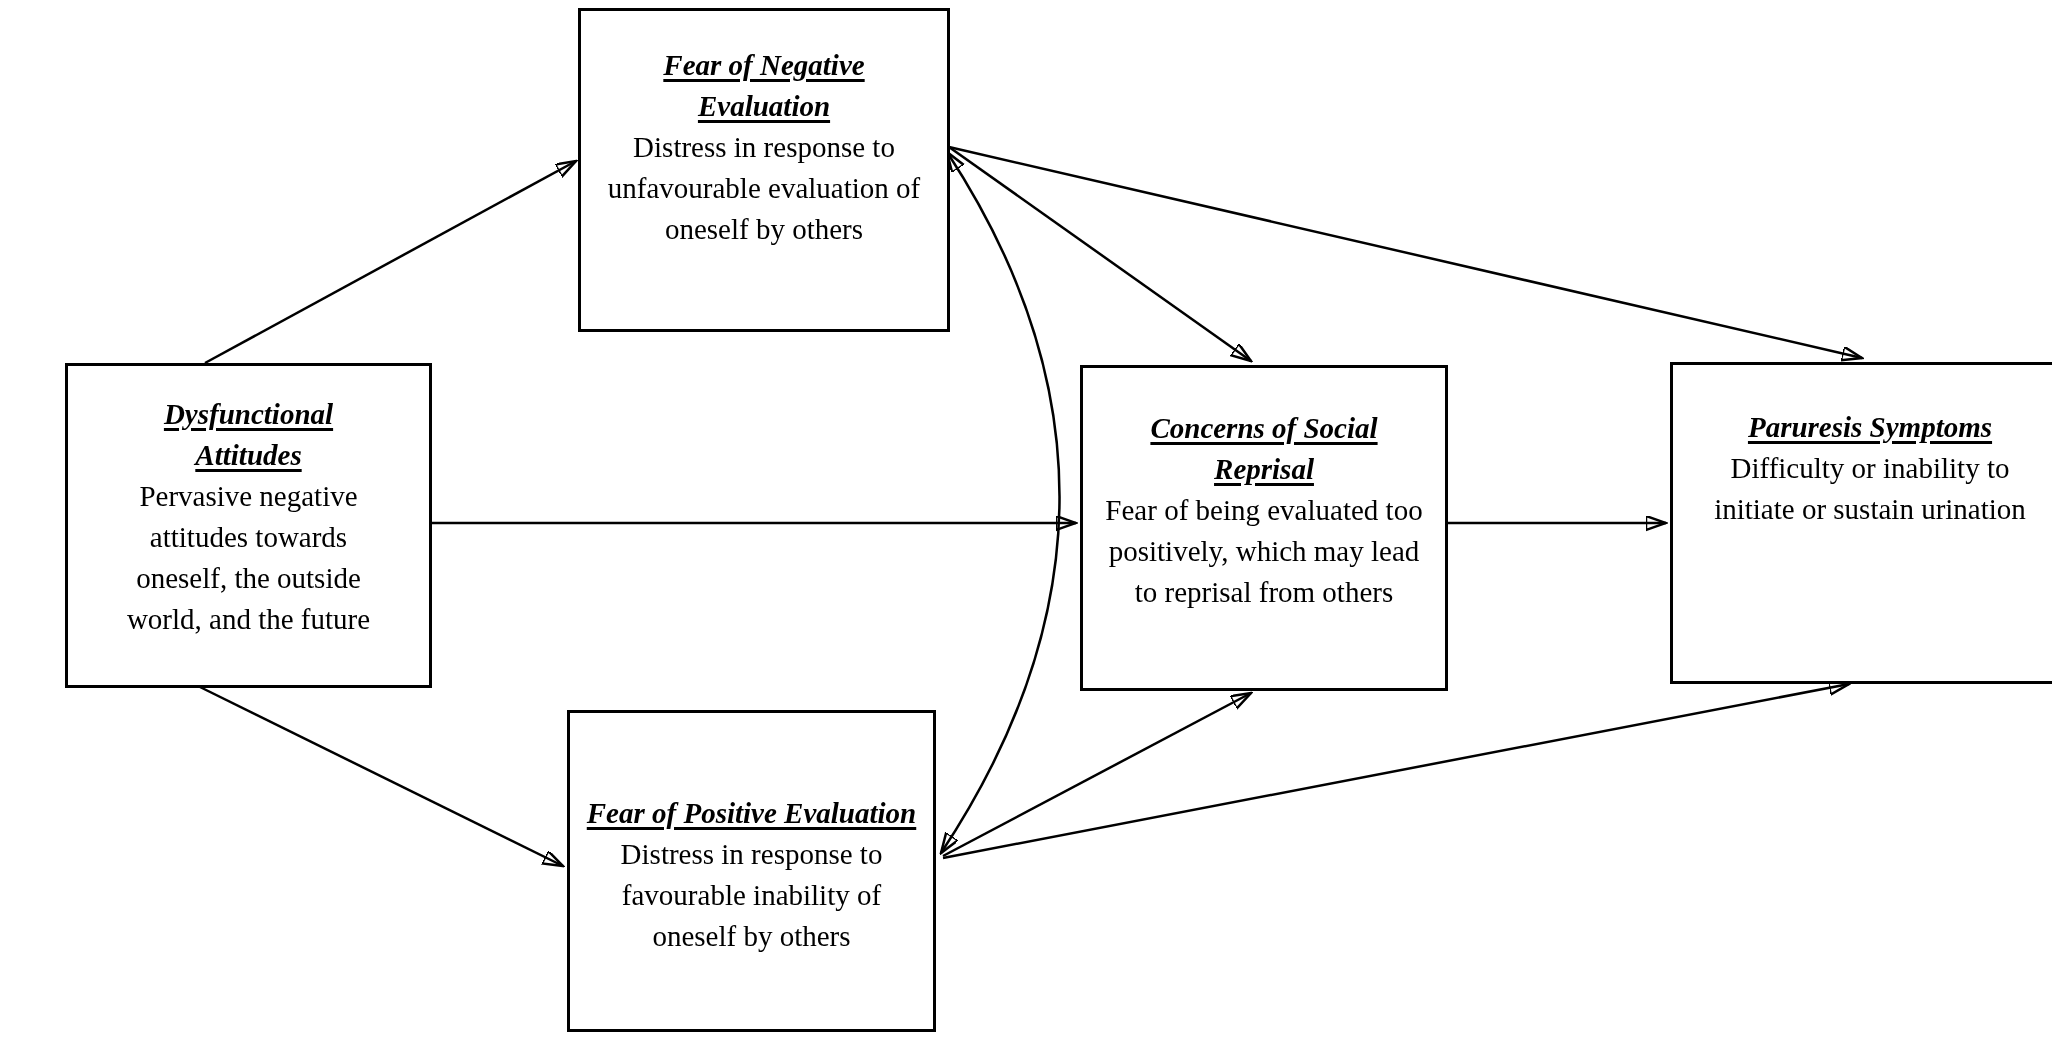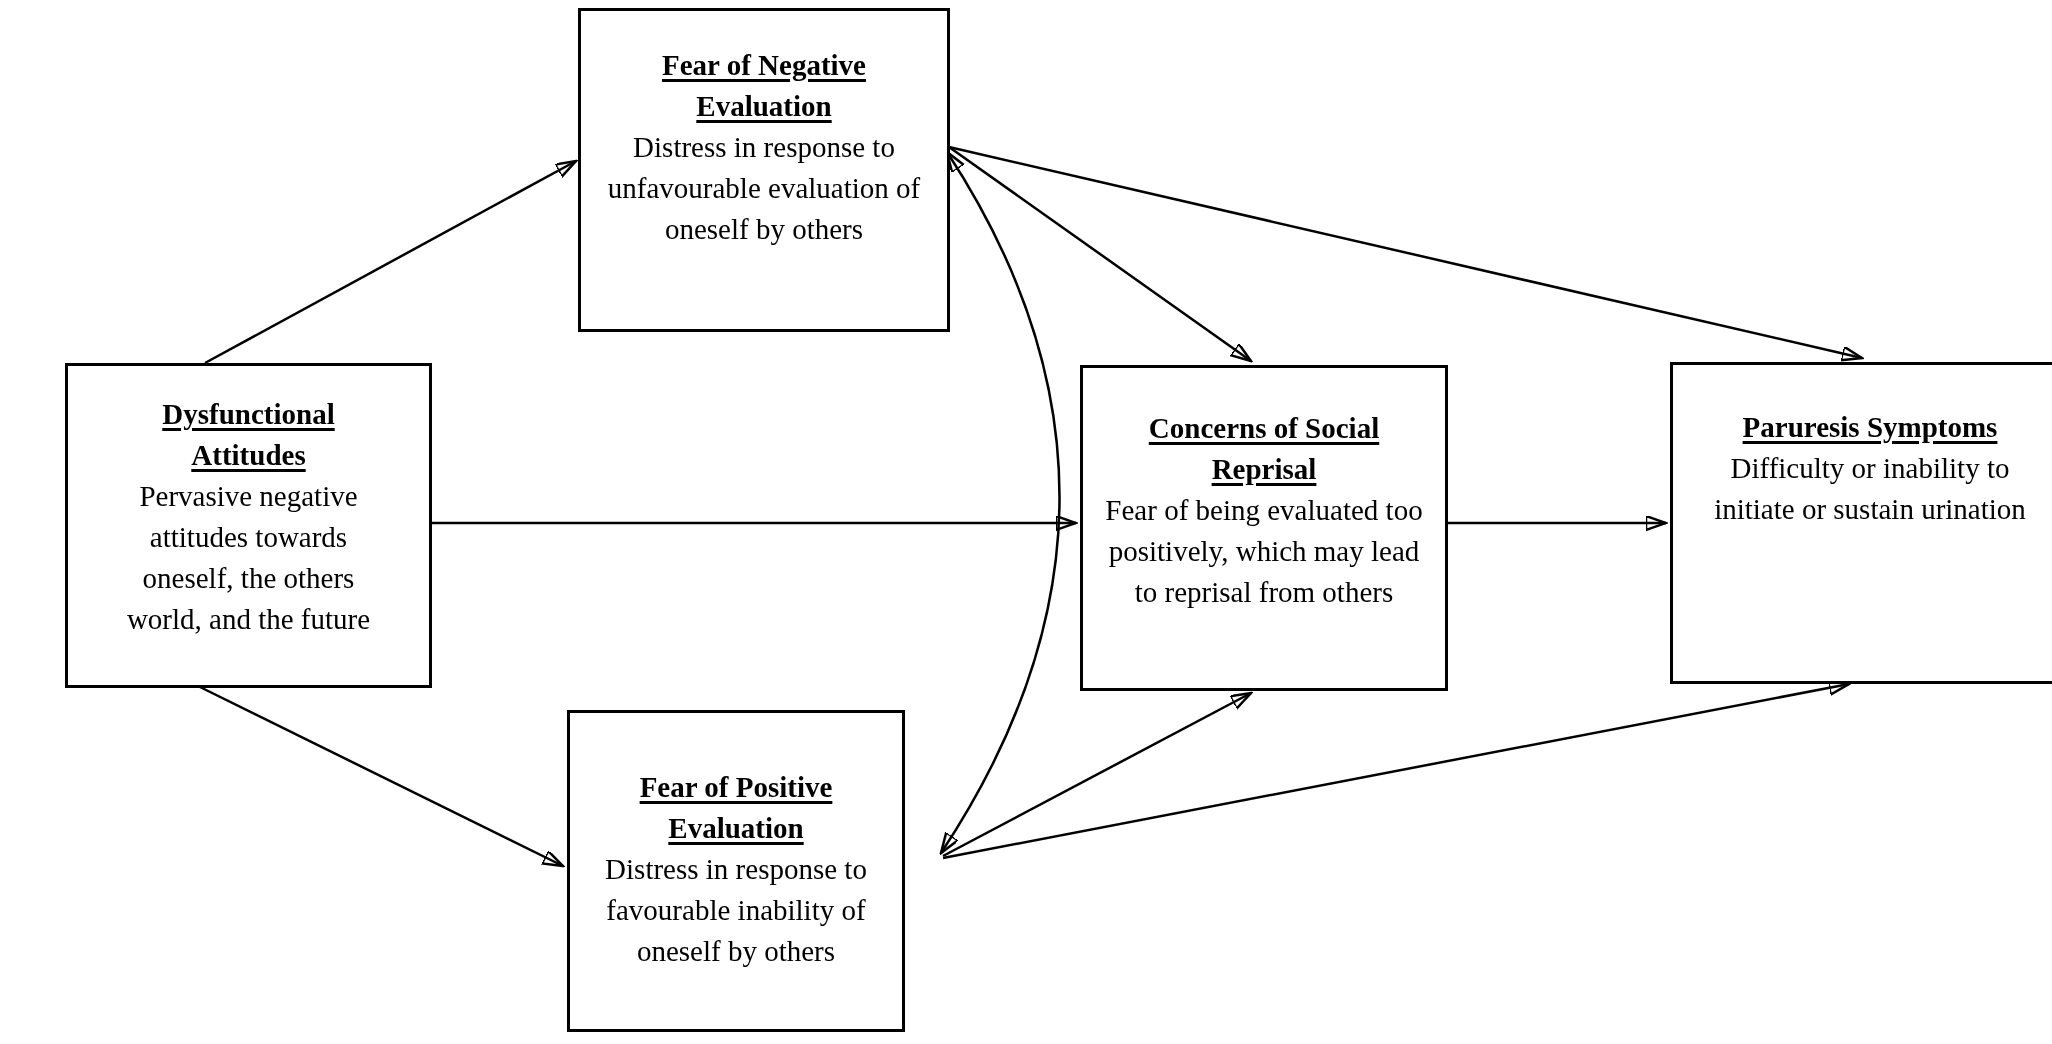--- a/index.html
+++ b/index.html
@@ -25,20 +25,21 @@
     background: #ffffff;
     text-align: center;
     font-size: 29px;
     line-height: 41px;
   }
   .node-title {
     font-weight: bold;
     text-decoration: underline;
     text-decoration-thickness: 3px;
     text-underline-offset: 4px;
+    font-style: italic;
   }
   .node-desc { font-weight: normal; }
 </style>
 </head>
 <body>
 
 <div id="canvas">
 
   <svg id="edges" viewBox="0 0 2052 1044" xmlns="http://www.w3.org/2000/svg">
     <defs>
@@ -52,36 +53,36 @@
     <path d="M949,147 L1251,361" marker-end="url(#arrow)"></path>
     <path d="M949,147 L1862,358" marker-end="url(#arrow)"></path>
     <path d="M947,152 Q1175,500 941,853" marker-start="url(#arrow)" marker-end="url(#arrow)"></path>
     <path d="M943,856 L1251,693" marker-end="url(#arrow)"></path>
     <path d="M943,858 L1849,684" marker-end="url(#arrow)"></path>
     <path d="M1447,523 L1666,523" marker-end="url(#arrow)"></path>
   </svg>
 
   <div class="node" style="left:37px; top:363px; width:367px; height:325px; padding:28px 40px 0;margin-left:28px;">
     <div class="node-title">Dysfunctional Attitudes</div>
-    <div class="node-desc">Pervasive negative attitudes towards oneself, the others world, and the future</div>
+    <div class="node-desc">Pervasive negative attitudes towards oneself, the outside world, and the future</div>
   </div>
 
   <div class="node" style="left:578px; top:8px; width:372px; height:324px; padding:34px 18px 0;">
     <div class="node-title">Fear of Negative Evaluation</div>
     <div class="node-desc">Distress in response to unfavourable evaluation of oneself by others</div>
   </div>
 
   <div class="node" style="left:1080px; top:365px; width:368px; height:326px; padding:40px 14px 0;">
     <div class="node-title">Concerns of Social Reprisal</div>
     <div class="node-desc">Fear of being evaluated too positively, which may lead to reprisal from others</div>
   </div>
 
   <div class="node" style="left:1670px; top:362px; width:400px; height:322px; padding:42px 14px 0;">
     <div class="node-title">Paruresis Symptoms</div>
     <div class="node-desc">Difficulty or inability to initiate or sustain urination</div>
   </div>
 
-  <div class="node" style="left:567px; top:710px; width:338px; height:322px; padding:54px 16px 0;">
+  <div class="node" style="left:567px; top:710px; width:369px; height:322px; padding:80px 16px 0;">
     <div class="node-title">Fear of Positive Evaluation</div>
     <div class="node-desc">Distress in response to favourable inability of oneself by others</div>
   </div>
 
 </div>
 
 </body></html>

